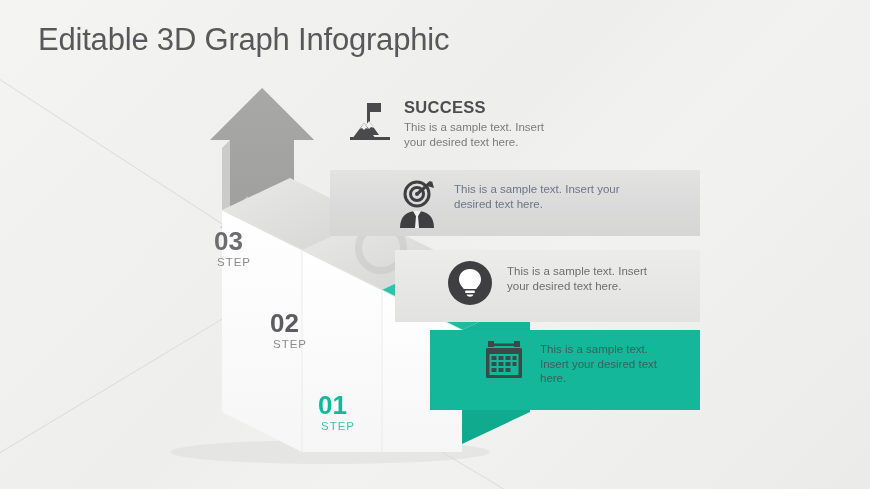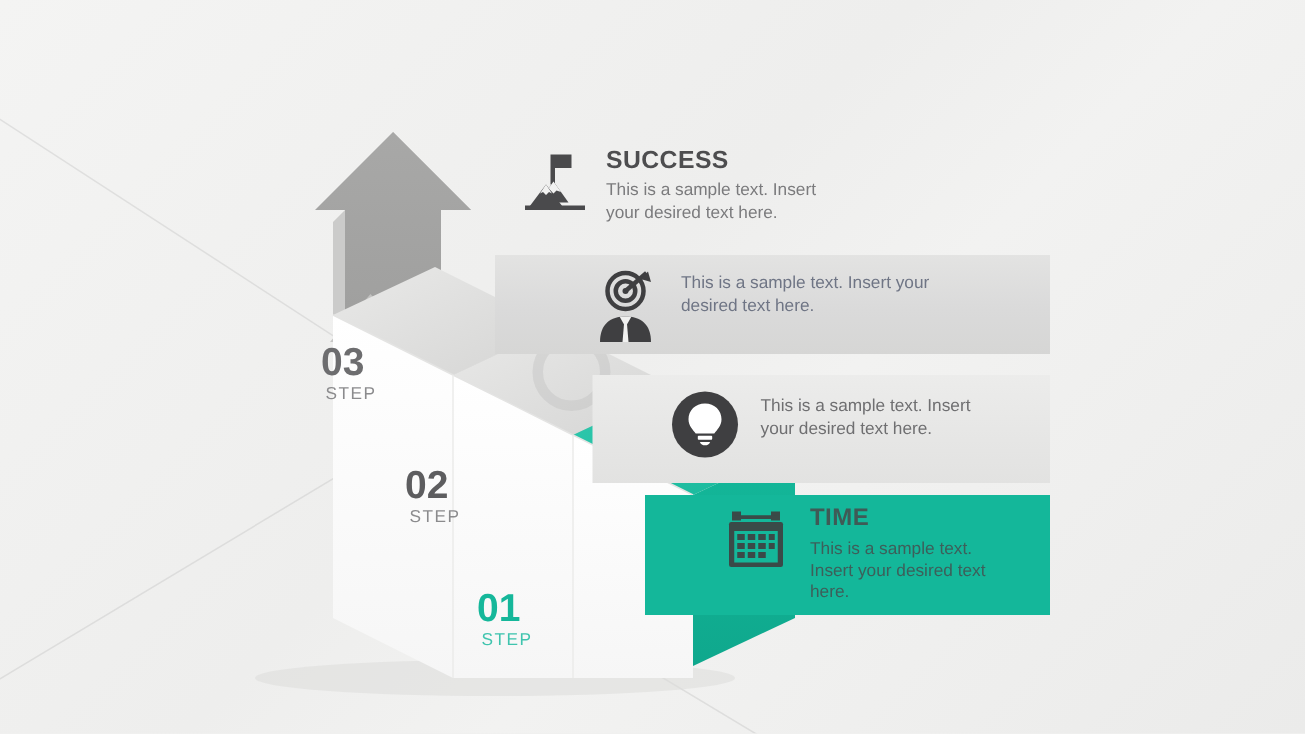--- a/index.html
+++ b/index.html
@@ -144,20 +144,21 @@
 </style>
 </head>
 <body>
 
 <div id="slide">
 
   <div class="diag diag-a"></div>
   <div class="diag diag-b"></div>
   <div class="diag diag-c"></div>
 
+  <div class="title">Editable 3D Graph Infographic</div>
 
   <div class="stairs">
     <svg width="870" height="489" viewBox="0 0 870 489" xmlns="http://www.w3.org/2000/svg">
       <defs>
         <linearGradient id="whiteFace" x1="0" y1="0" x2="0" y2="1">
           <stop offset="0%" stop-color="#ffffff"></stop>
           <stop offset="100%" stop-color="#f6f6f6"></stop>
         </linearGradient>
         <linearGradient id="topGray" x1="0" y1="0" x2="1" y2="1">
           <stop offset="0%" stop-color="#e9e9e8"></stop>
@@ -317,18 +318,17 @@
           <rect x="16.5" y="24" width="5" height="4"></rect>
           <rect x="23.5" y="24" width="5" height="4"></rect>
           <rect x="30.5" y="24" width="4" height="4"></rect>
           <rect x="9.5" y="30" width="5" height="4"></rect>
           <rect x="16.5" y="30" width="5" height="4"></rect>
           <rect x="23.5" y="30" width="5" height="4"></rect>
         </g>
       </svg>
     </div>
     <div class="panel-text">
-      <div class="panel-title">TIME</div>
       <div class="panel-body">This is a sample text. Insert your desired text here.</div>
     </div>
   </div>
 
 </div>
 
 </body></html>

